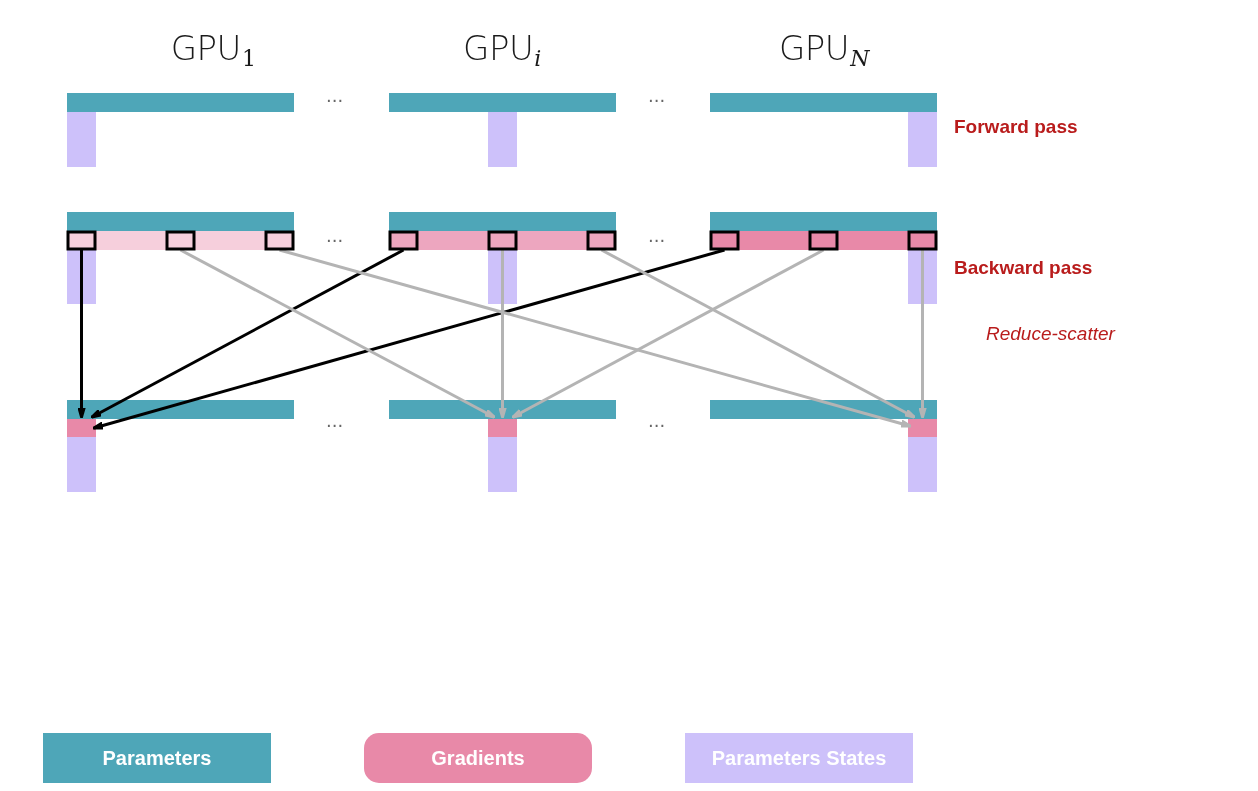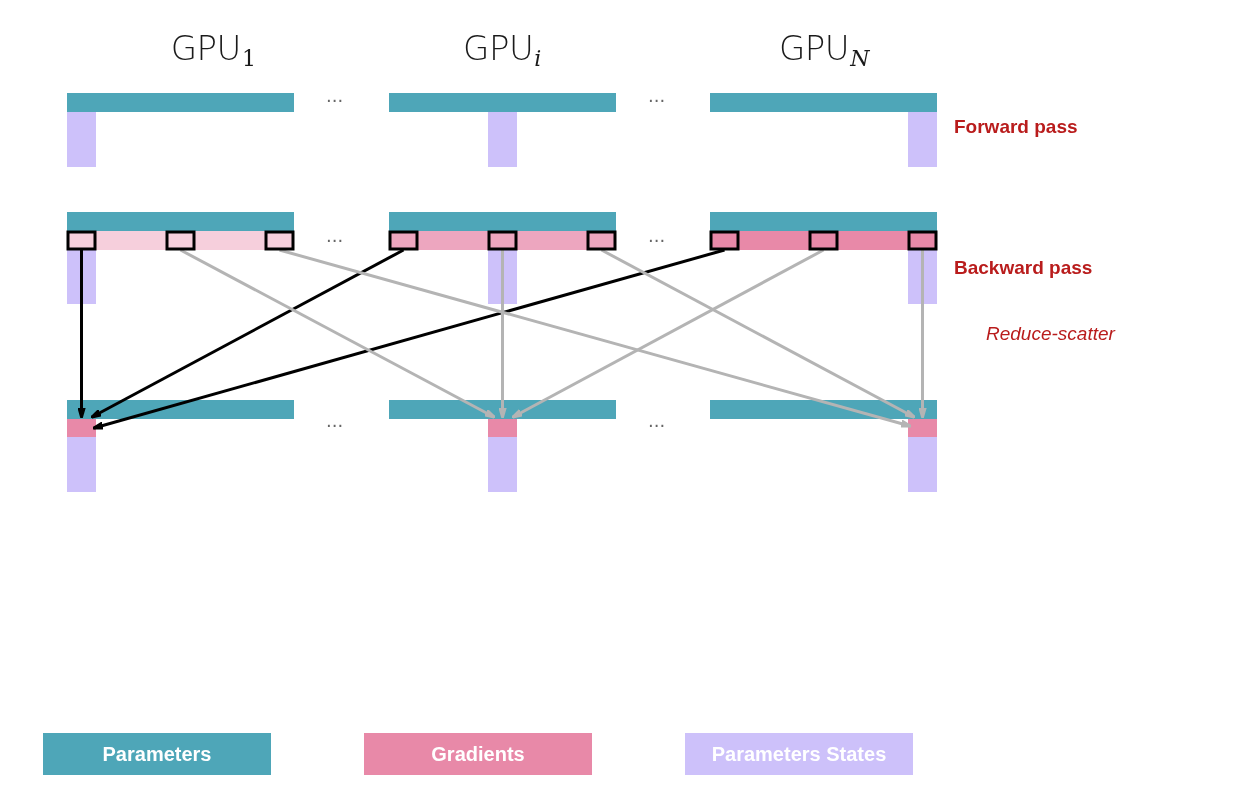--- a/index.html
+++ b/index.html
@@ -7,21 +7,21 @@
          font-family:"Liberation Sans", sans-serif; }
   .gpu-title { position:absolute; top:28px; font-size:34px; color:#1a1a1a;
                font-family:"DejaVu Sans", sans-serif; font-weight:200; letter-spacing:-0.5px;
                transform:translateX(-50%); white-space:nowrap; }
   .gpu-title sub { font-family:"DejaVu Serif", serif; font-size:22px; vertical-align:-6px; margin-left:1px; }
   .gpu-title sub.it { font-style:italic; }
   .row-label { position:absolute; left:954px; font-size:19px; color:#b91c1c; }
   .row-label.bold { font-weight:bold; }
   .row-label.italic { font-style:italic; font-weight:normal;margin-left:32px; }
   svg#diagram { position:absolute; left:0; top:0; }
-  .legend { position:absolute; top:733px; height:42px; color:#ffffff; font-weight:bold;
+  .legend { position:absolute; top:733px; height:50px; color:#ffffff; font-weight:bold;
             font-size:20px; display:flex; align-items:center; justify-content:center; }
 </style>
 </head>
 <body>
 
 <div class="gpu-title" style="left:181px;margin-left:32px;">
   <span>GPU</span><sub>1</sub>
 </div>
 <div class="gpu-title" style="left:502px;">
   <span>GPU</span><sub class="it">i</sub>
@@ -95,18 +95,18 @@
       <rect x="588" y="232" width="27" height="17" fill="#eda6bf" stroke="#000" stroke-width="3"></rect>
       <rect x="711" y="232" width="27" height="17" fill="#e889a8" stroke="#000" stroke-width="3"></rect>
       <rect x="810" y="232" width="27" height="17" fill="#e889a8" stroke="#000" stroke-width="3"></rect>
       <rect x="909" y="232" width="27" height="17" fill="#e889a8" stroke="#000" stroke-width="3"></rect>
     </g>
 </svg>
 
 <div class="legend" style="left:43px; width:228px; background:#4ea6b8;">
   <span>Parameters</span>
 </div>
-<div class="legend" style="left:364px; width:228px; background:#e889a8;">
+<div class="legend" style="left:364px; width:228px; background:#e889a8;border-radius:15px;">
   <span>Gradients</span>
 </div>
 <div class="legend" style="left:685px; width:228px; background:#cdc1fa;">
   <span>Parameters States</span>
 </div>
 
 </body></html>

